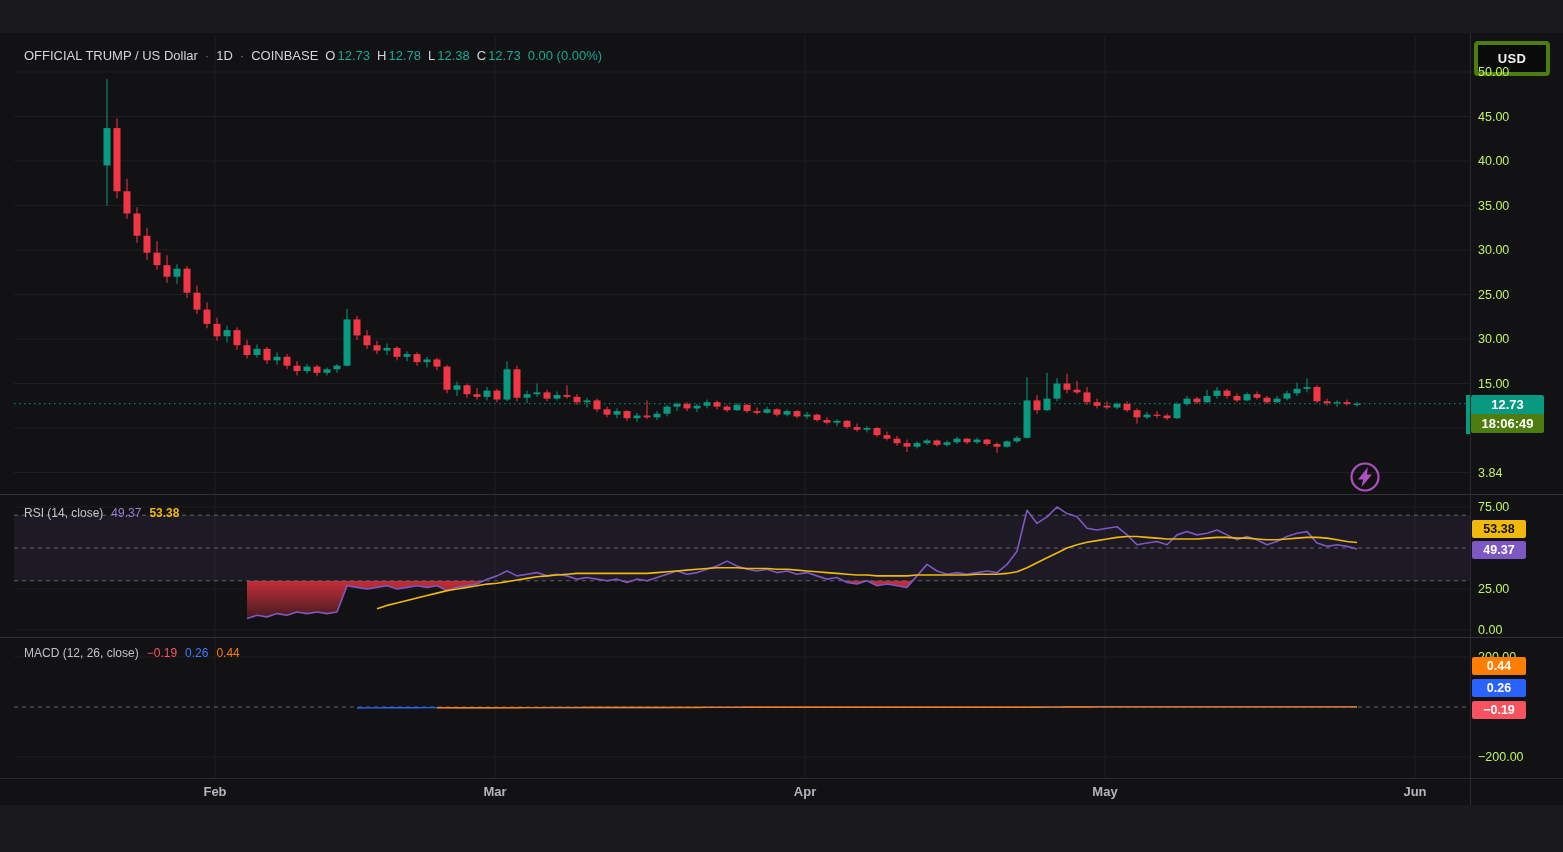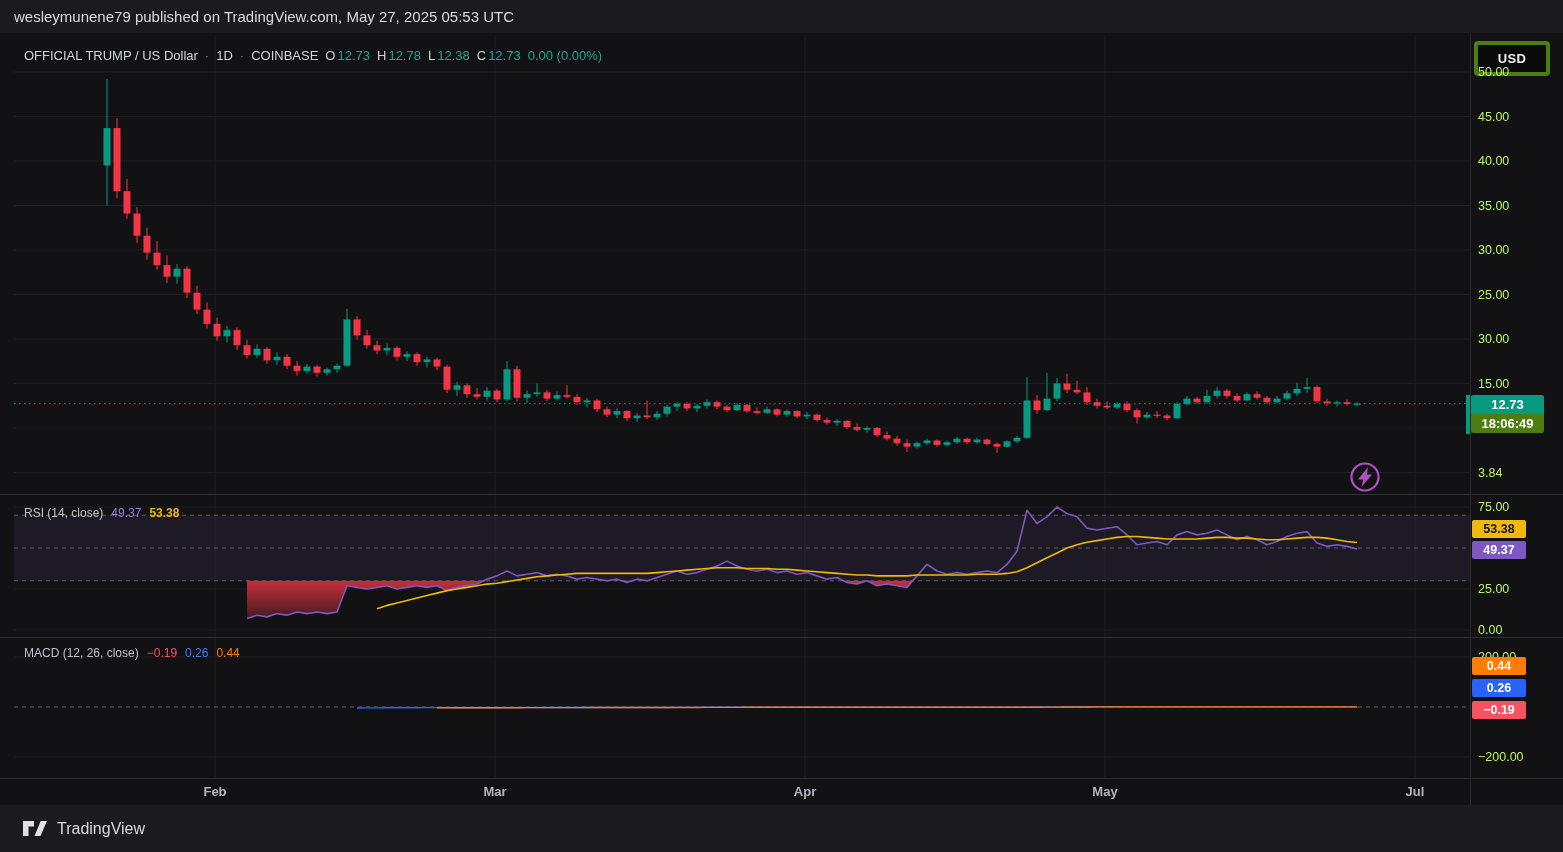--- a/index.html
+++ b/index.html
@@ -33,23 +33,20 @@
   #price-badge .row2{background:#4d7c0f;height:19px;line-height:19px;font-weight:600;}
   .ind-legend{position:absolute;display:flex;gap:8px;font-size:12px;color:#bfc2cb;align-items:center;text-align:center;}
   #footer{left:0;top:805px;width:100%;height:47px;background:#1b1b1d;display:flex;align-items:center;padding-left:22px;box-sizing:border-box;gap:9px;}
   #footer .brand{color:#d8d9db;font-size:16px;font-weight:500;}
   #lightning-btn{left:1345px;top:457px;width:40px;height:40px;cursor:pointer;}
 </style>
 </head>
 <body>
 
 <div id="stage">
-  <div id="banner" class="abs">
-    <span>wesleymunene79 published on TradingView.com, May 27, 2025 05:53 UTC</span>
-  </div>
 
   <div id="widget" class="abs"></div>
 
   <svg id="chart-svg" class="abs" width="1563" height="852" viewBox="0 0 1563 852">
       <defs>
         <linearGradient id="osg" x1="0" y1="580.8" x2="0" y2="628" gradientUnits="userSpaceOnUse">
           <stop offset="0%" stop-color="#f23645" stop-opacity="0.8"></stop>
           <stop offset="100%" stop-color="#f23645" stop-opacity="0.08"></stop>
         </linearGradient>
       </defs>
@@ -646,21 +643,21 @@
       <div class="axis-label" style="top: 507px;">75.00</div>
       <div class="axis-label" style="top: 589px;">25.00</div>
       <div class="axis-label" style="top: 630px;">0.00</div>
       <div class="axis-label" style="top: 657px;">200.00</div>
       <div class="axis-label" style="top: 707px;">0.00</div>
       <div class="axis-label" style="top: 757px;">−200.00</div>
       <div class="tick-label" style="left: 215px;">Feb</div>
       <div class="tick-label" style="left: 495px;">Mar</div>
       <div class="tick-label" style="left: 805px;">Apr</div>
       <div class="tick-label" style="left: 1105px;">May</div>
-      <div class="tick-label" style="left: 1415px;">Jul</div>
+      <div class="tick-label" style="left: 1415px;">Jun</div>
     </div>
 
   <div id="price-badge" class="abs">
     <div class="row1">12.73</div>
     <div class="row2">18:06:49</div>
   </div>
 
   <div class="ind-legend" style="left:24px;top:506px;">
     <span>RSI (14, close)</span>
     <span style="color:#9b7ddb">49.37</span>
@@ -679,20 +676,13 @@
 
   <div class="badge" style="top:666px;width:54px;height:18px;background:#ff7d00;color:#fff;">0.44</div>
   <div class="badge" style="top:688px;width:54px;height:18px;background:#2962ff;color:#fff;">0.26</div>
   <div class="badge" style="top:710px;width:54px;height:18px;background:#f7525f;color:#fff;">−0.19</div>
 
   <svg id="lightning-btn" class="abs" viewBox="0 0 40 40">
     <circle cx="20" cy="20" r="13.5" fill="none" stroke="#b04fc4" stroke-width="2.2"></circle>
     <path d="M23 10 L13 22.5 h5.2 L16.5 30 L27 17.5 h-5.2 z" fill="#b04fc4"></path>
   </svg>
 
-  <div id="footer" class="abs">
-    <svg width="26" height="17" viewBox="0 0 26 17">
-      <path d="M1 1 h11 v5.5 h-5.5 V16 H1 z" fill="#dfe0e2"></path>
-      <path d="M14.5 1 h10.5 L18.5 16 h-6 l6.2-15 z" fill="#dfe0e2"></path>
-    </svg>
-    <span class="brand">TradingView</span>
-  </div>
 </div>
 
 </body></html>

